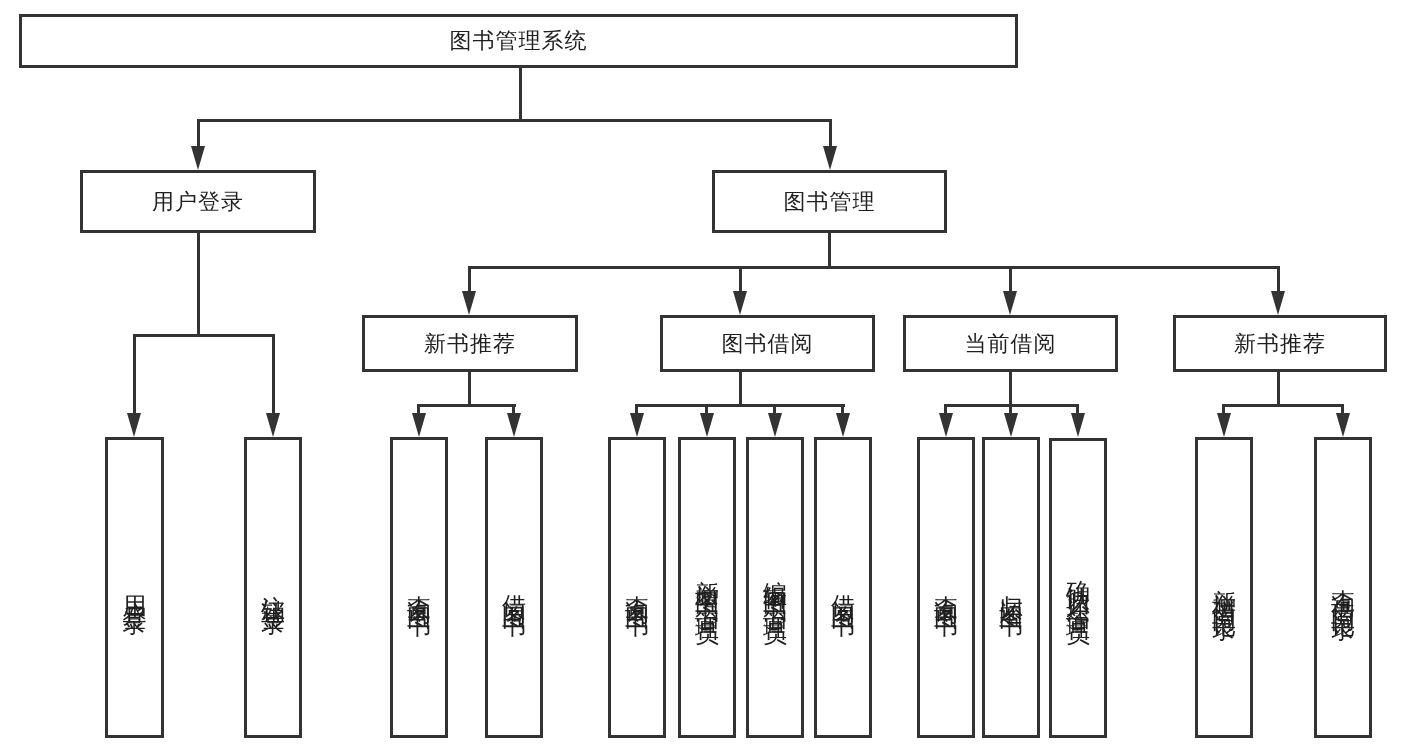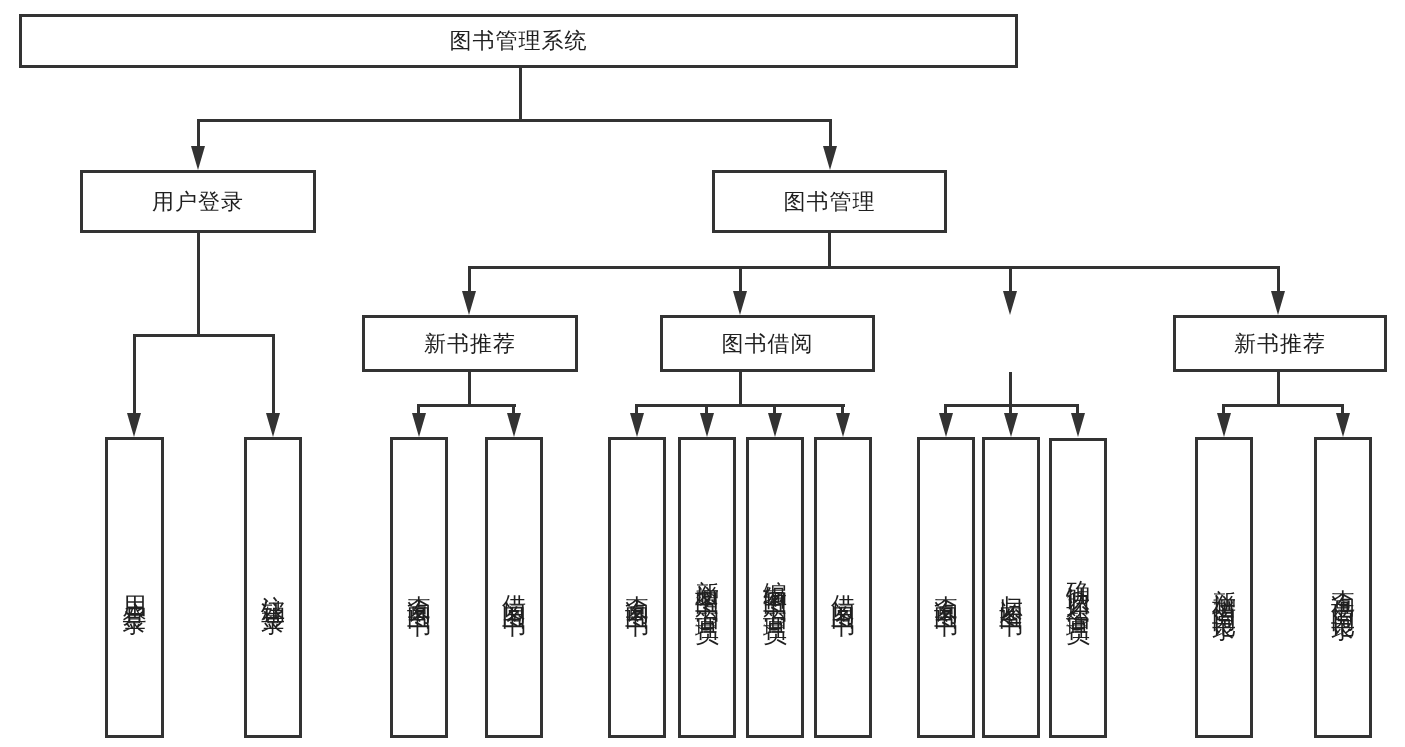--- a/index.html
+++ b/index.html
@@ -95,20 +95,23 @@
   <div class="arrow" style="left:1003px;top:291px;"></div>
   <div class="vline" style="left:1277px;top:266px;height:25px;"></div>
   <div class="arrow" style="left:1271px;top:291px;"></div>
 
   <div class="box" style="left:362px;top:315px;width:216px;height:57px;text-align:center;">
     <span>新书推荐</span>
   </div>
   <div class="box" style="left:633px;top:315px;width:215px;height:57px;margin-left:27px;">
     <span>图书借阅</span>
   </div>
+  <div class="box" style="left:903px;top:315px;width:215px;height:57px;">
+    <span>当前借阅</span>
+  </div>
   <div class="box" style="left:1173px;top:315px;width:214px;height:57px;">
     <span>新书推荐</span>
   </div>
 
   <div class="vline" style="left:468px;top:372px;height:35px;"></div>
   <div class="hline" style="left:417px;top:404px;width:99px;"></div>
   <div class="vline" style="left:417px;top:404px;height:11px;"></div>
   <div class="arrow" style="left:412px;top:413px;"></div>
   <div class="vline" style="left:512px;top:404px;height:11px;"></div>
   <div class="arrow" style="left:507px;top:413px;"></div>

